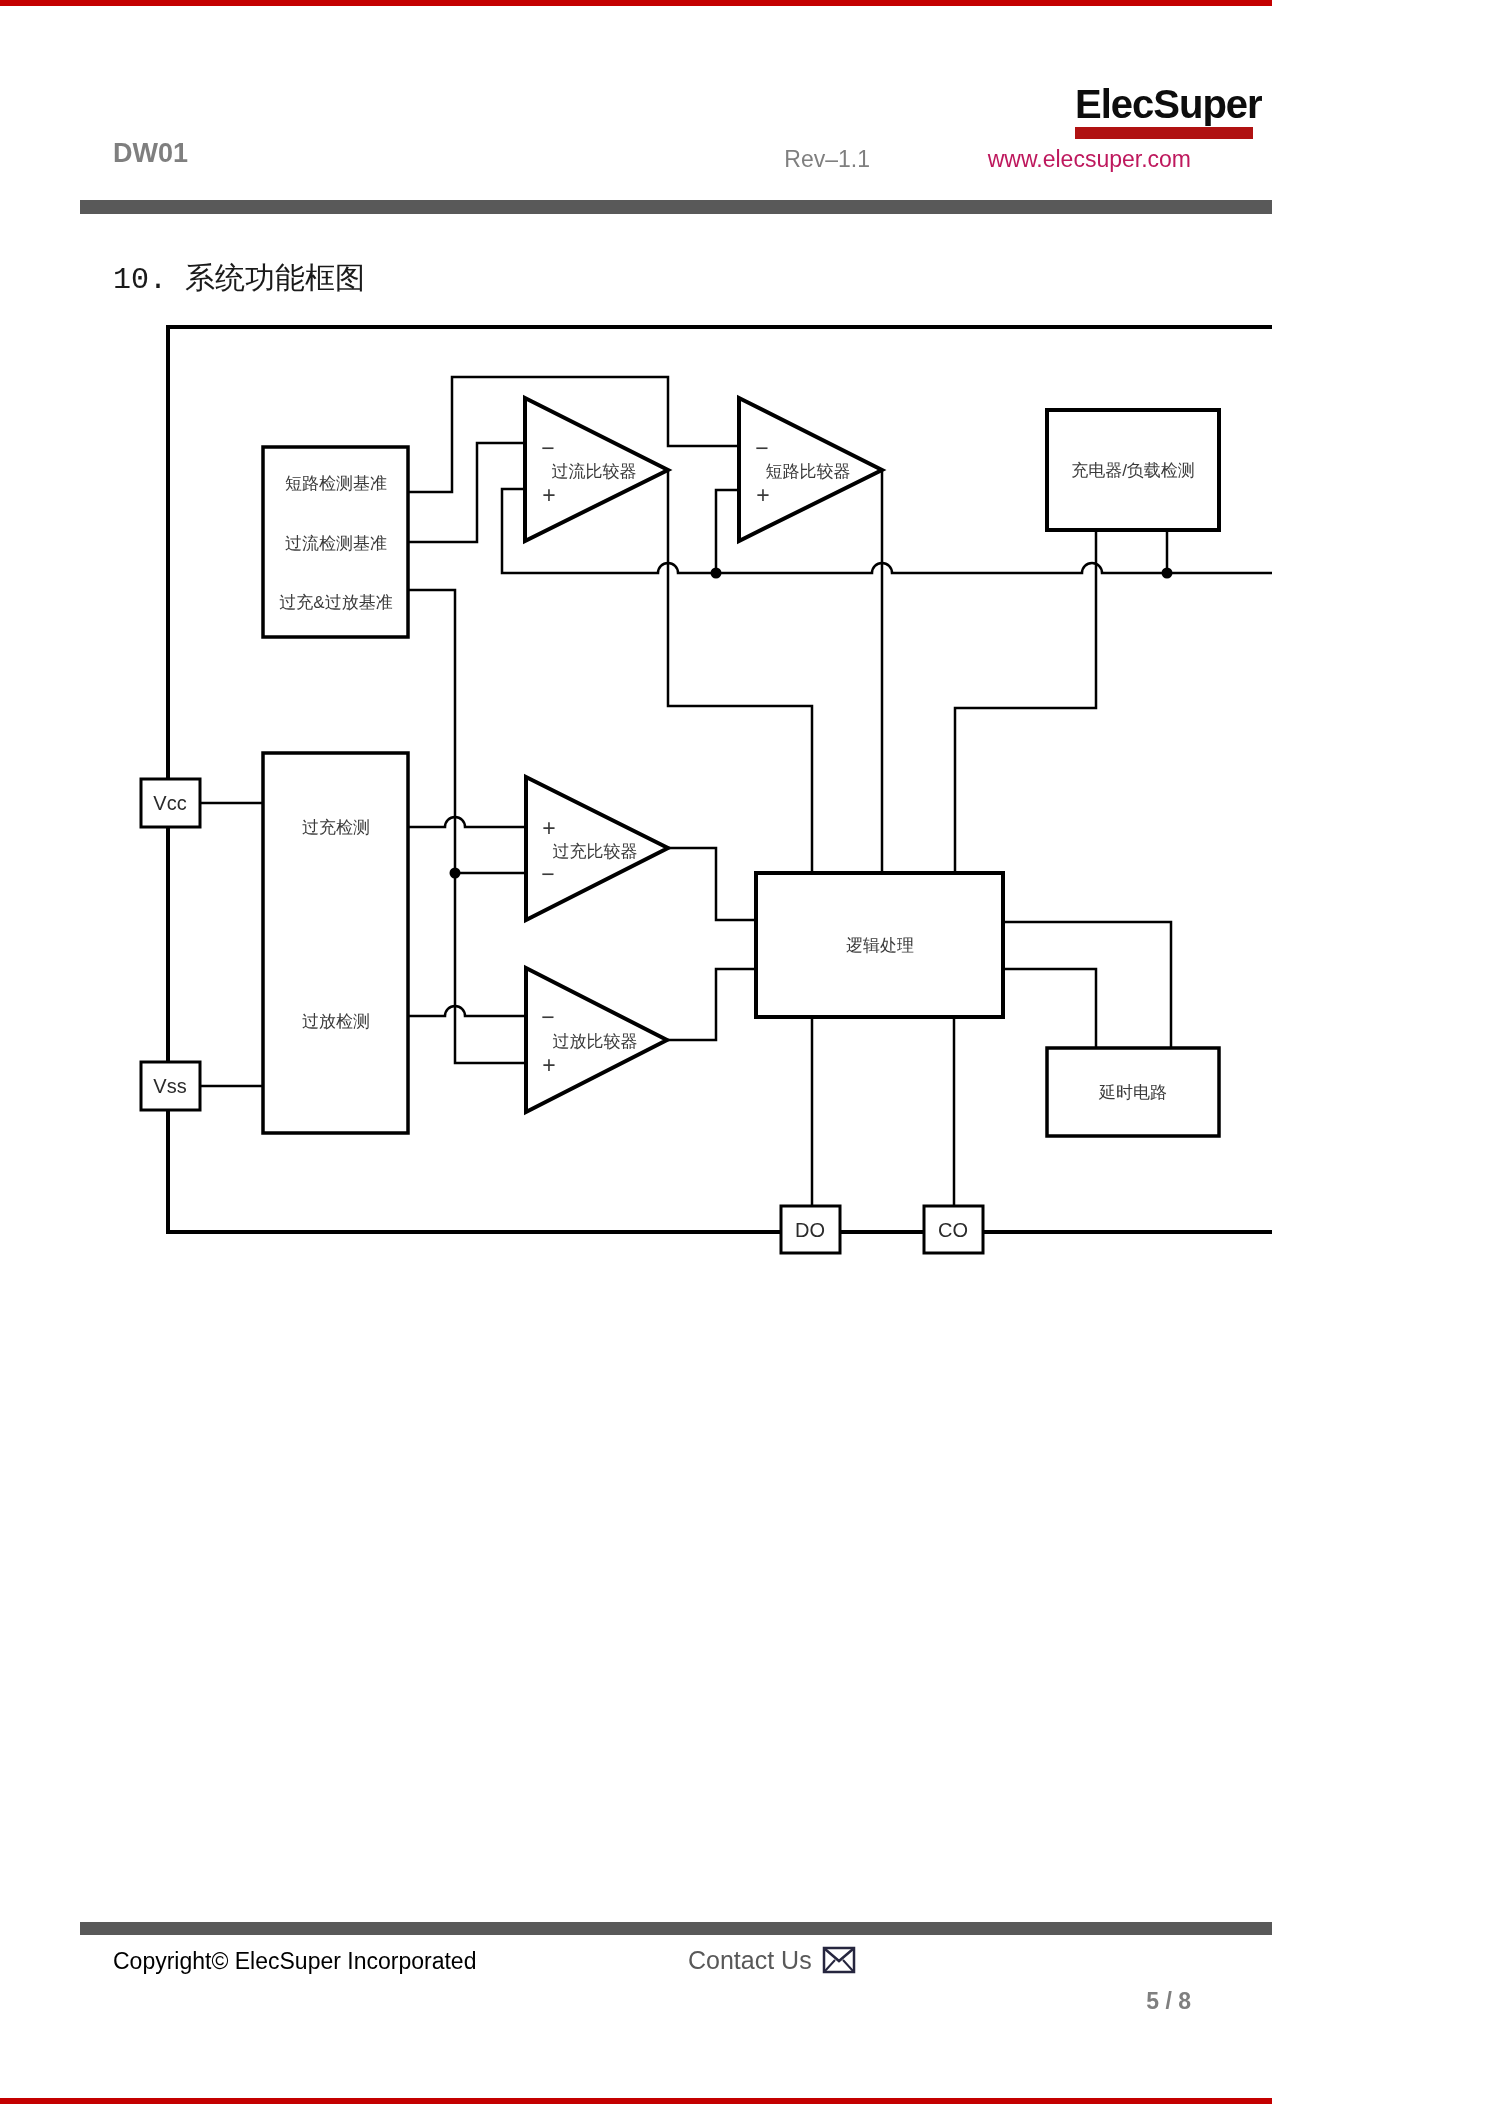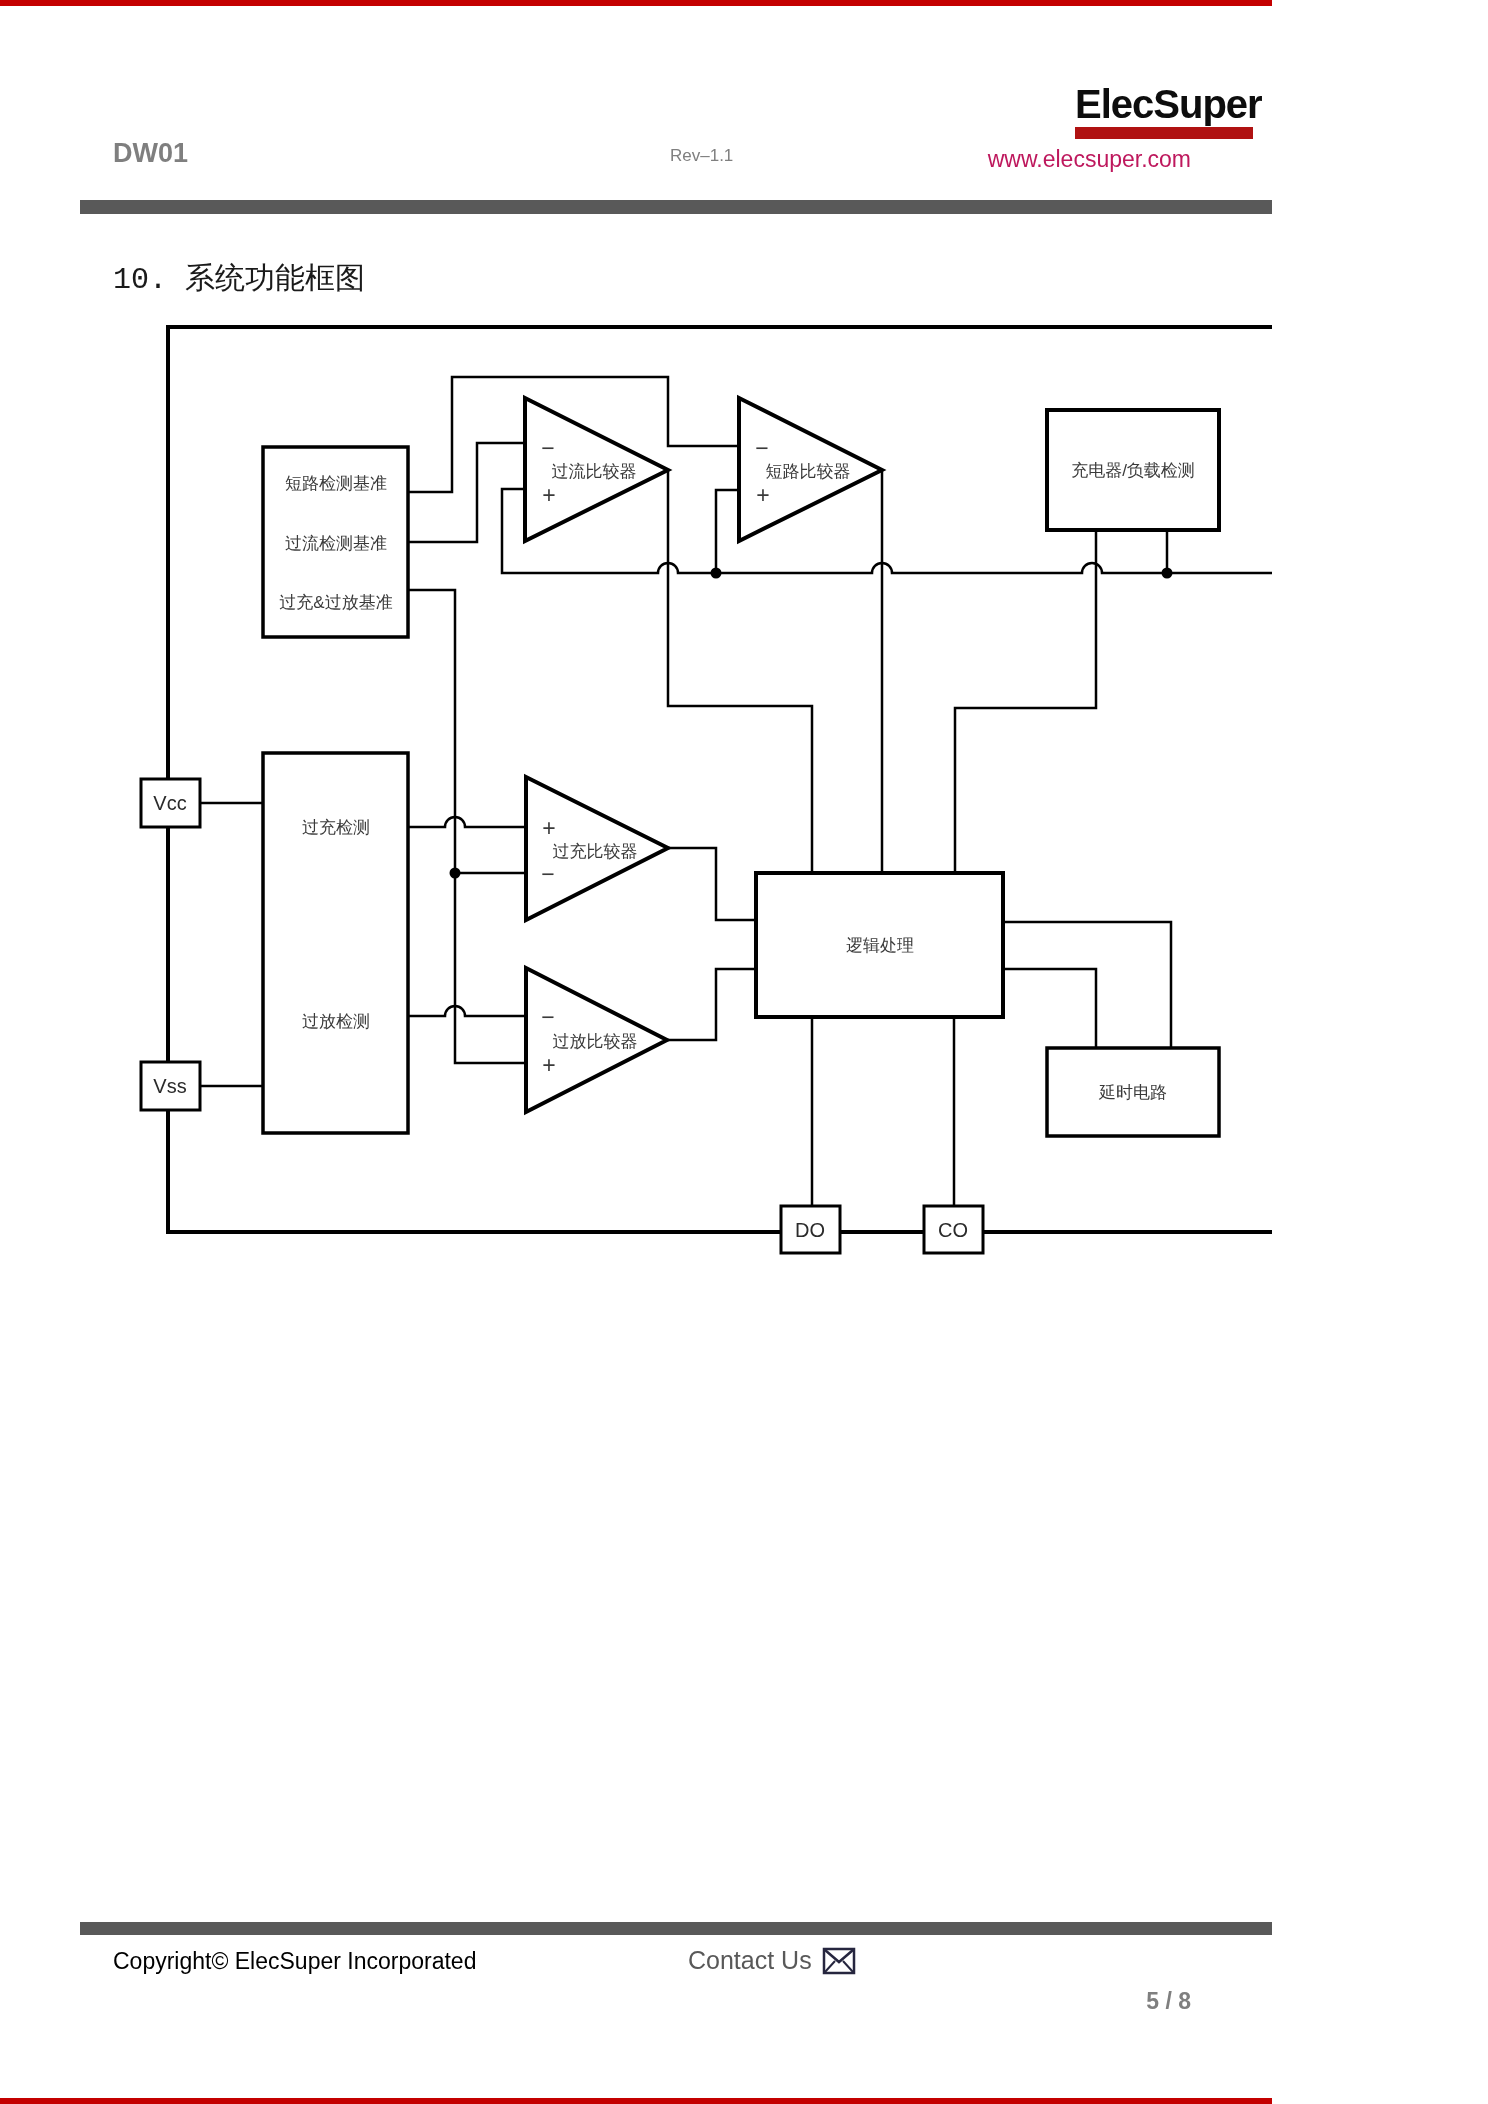--- a/index.html
+++ b/index.html
@@ -7,39 +7,39 @@
         font-family:"Liberation Sans","DejaVu Sans",sans-serif;}
   .edge-bar{position:absolute;left:0;width:1488px;height:6px;background:#c40000;}
   .edge-top{top:0;}
   .edge-bottom{bottom:0;}
 
   
   .logo{position:absolute;left:1075px;top:84px;width:180px;}
   .logo-text{font-size:40px;font-weight:800;letter-spacing:-1px;color:#0d0d0d;line-height:1;}
   .logo-bar{margin-top:3px;width:178px;height:12px;background:#b01212;}
   .part-no{position:absolute;left:113px;top:138px;font-size:27px;font-weight:700;color:#7f7f7f;}
-  .rev{position:absolute;left:670px;top:146px;width:200px;text-align:left;font-size:17px;color:#7f7f7f;}
+  .rev{position:absolute;left:670px;top:146px;width:200px;text-align:right;font-size:23px;color:#7f7f7f;}
   .site{position:absolute;right:81px;top:146px;font-size:23px;color:#be185d;cursor:pointer;}
   .rule{position:absolute;left:80px;width:1328px;height:14px;background:#595959;}
   .rule-top{top:200px;}
   .rule-bottom{top:1922px;height:13px;}
 
   .section-title{position:absolute;left:113px;top:258px;font-size:30px;color:#1a1a1a;
         font-family:Liberation Mono, monospace;}
 
   
   .diagram{position:absolute;left:0;top:0;}
   .diagram path,.diagram rect,.diagram polygon{vector-effect:none;}
   .lbl{fill:#3a3a3a;font-size:17px;font-family:"Liberation Sans","DejaVu Sans",sans-serif;}
   .sign{fill:#3a3a3a;font-size:23px;font-family:"Liberation Sans","DejaVu Sans",sans-serif;}
   .pin{fill:#2b2b2b;font-size:20px;font-family:"Liberation Sans","DejaVu Sans",sans-serif;}
 
   
   .copyright{position:absolute;left:113px;top:1948px;font-size:23px;color:#000000;}
-  .contact{position:absolute;left:688px;top:1946px;font-size:25px;color:#595959;display:flex;align-items:flex-end;gap:10px;cursor:pointer;}
+  .contact{position:absolute;left:688px;top:1946px;font-size:25px;color:#595959;display:flex;align-items:flex-start;gap:10px;cursor:pointer;}
   .page-num{position:absolute;right:81px;top:1948px;font-size:23px;font-weight:700;color:#7f7f7f;margin-top:40px;}
 </style>
 </head>
 <body>
 
 <div class="page">
 
   <div class="edge-bar edge-top"></div>
   <div class="edge-bar edge-bottom"></div>
 

